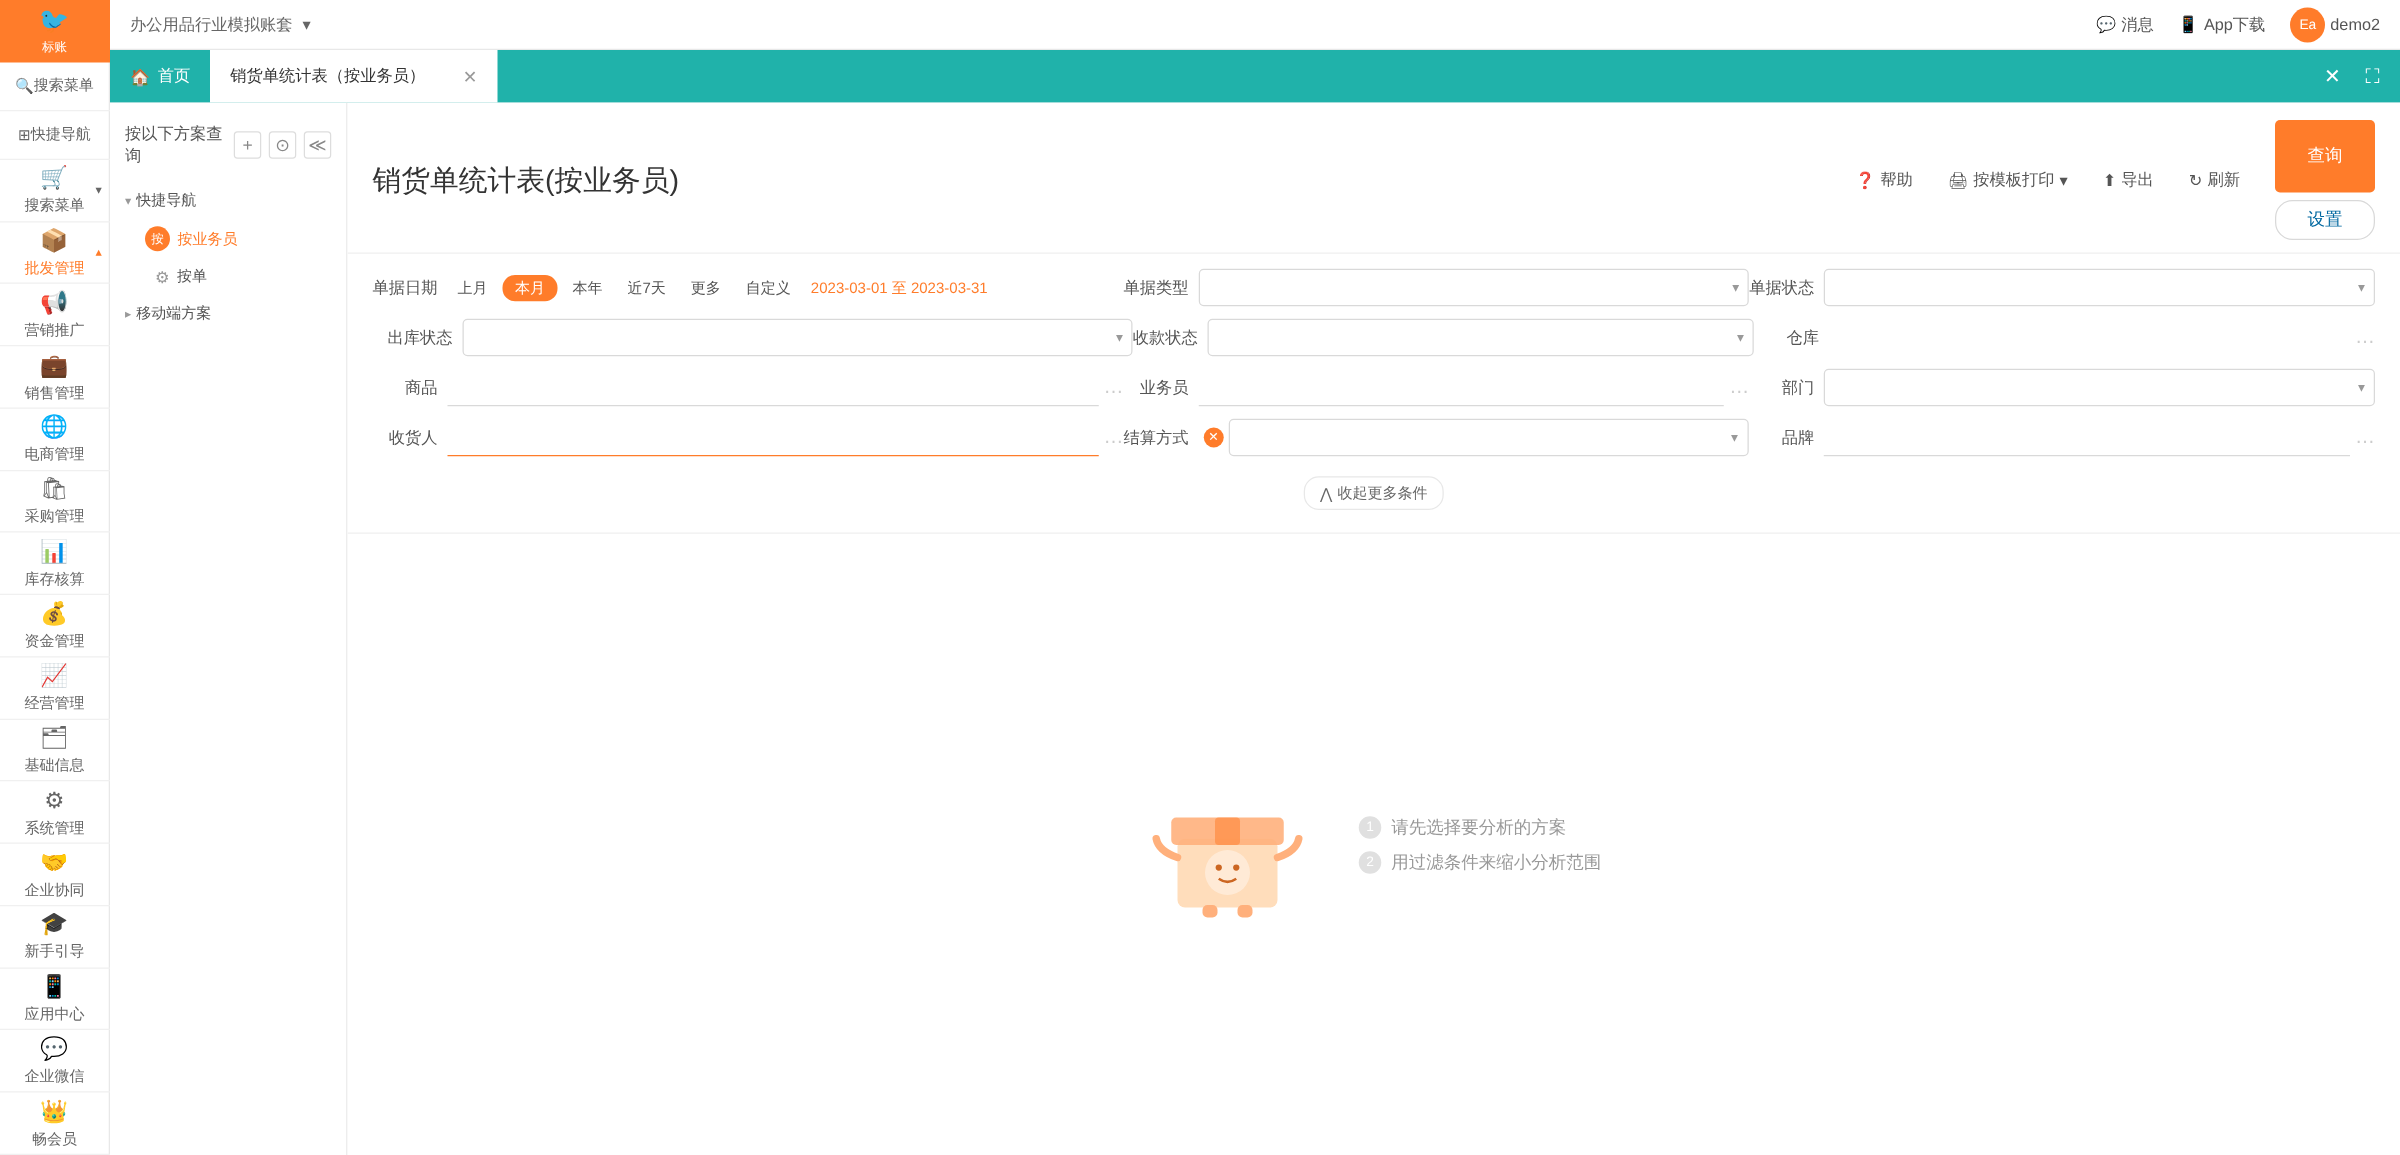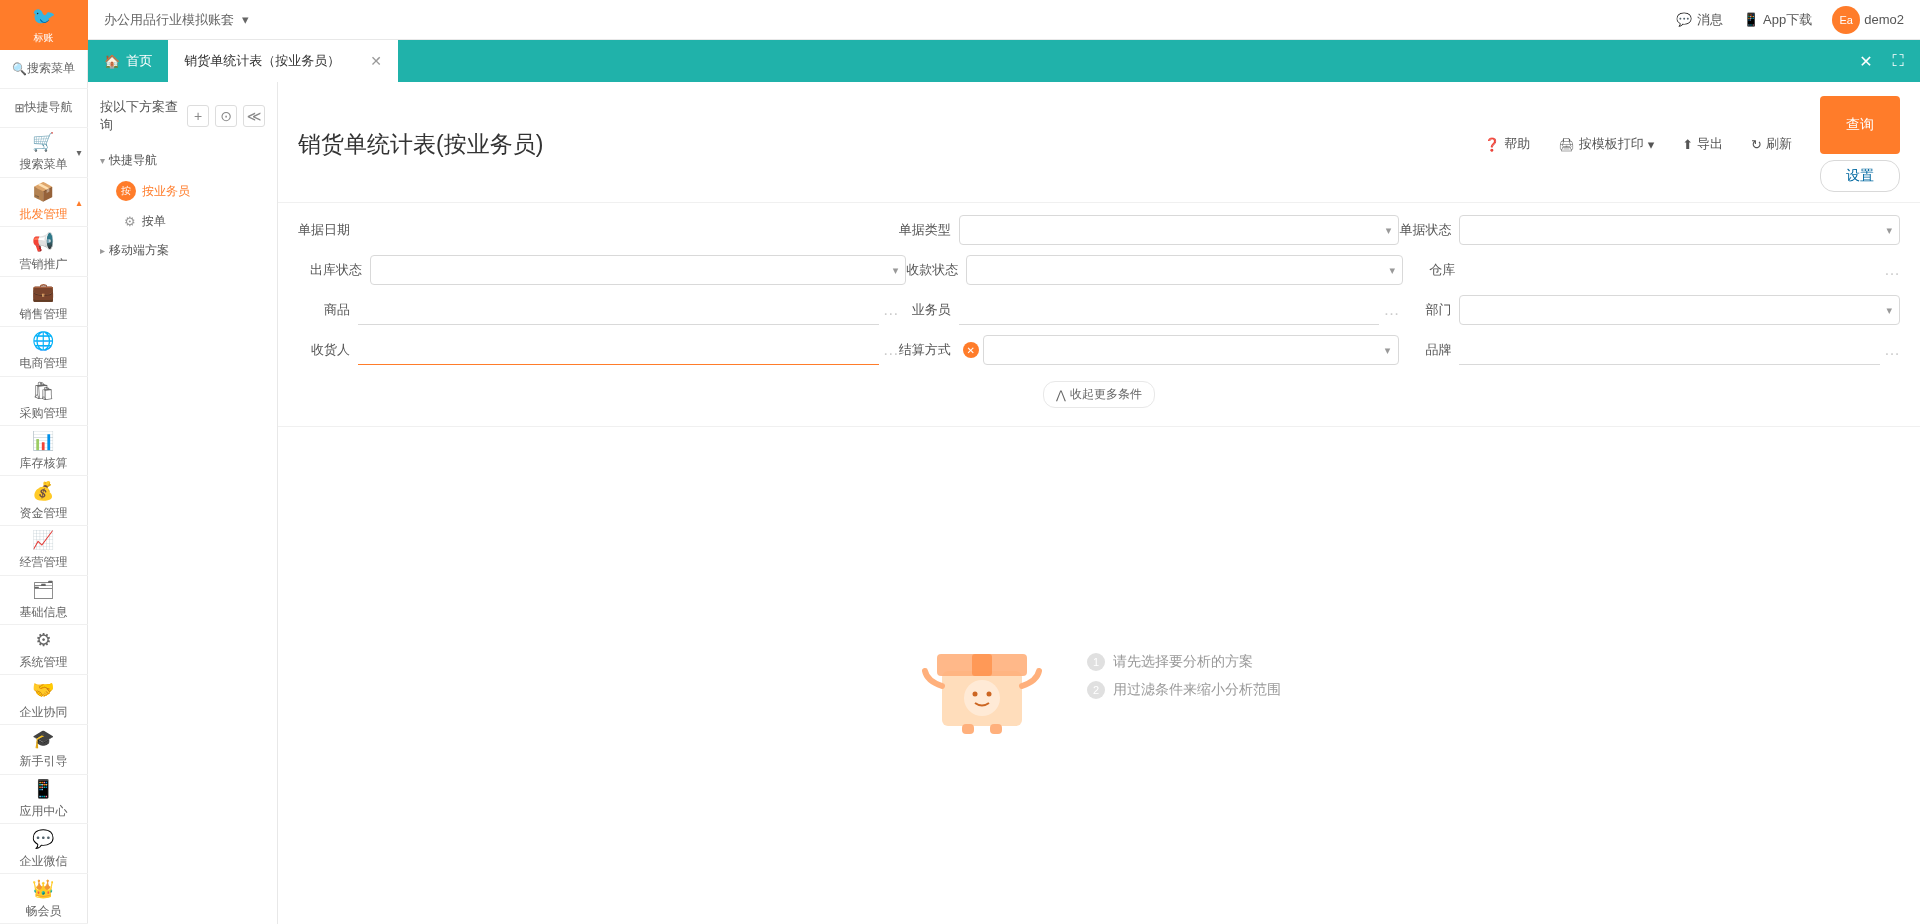--- a/index.html
+++ b/index.html
@@ -296,20 +296,29 @@
             <button class="settings-btn">设置</button>
           </div>
         </div>
       </div>
 
       <div class="filter-area">
 
         <div class="filter-row">
           <div class="filter-field" style="flex: 1.2;">
             <span class="filter-label">单据日期</span>
+            <div class="date-filter">
+              <span class="date-btn">上月</span>
+              <span class="date-btn active">本月</span>
+              <span class="date-btn">本年</span>
+              <span class="date-btn">近7天</span>
+              <span class="date-btn">更多</span>
+              <span class="date-btn">自定义</span>
+              <span class="date-range">2023-03-01 至 2023-03-31</span>
+            </div>
           </div>
           <div class="filter-field" style="flex: 1;">
             <span class="filter-label">单据类型</span>
             <div class="filter-select-wrapper">
               <div class="filter-select-inner">
                 <span class="select-arrow">▾</span>
               </div>
             </div>
           </div>
           <div class="filter-field" style="flex: 1;">

